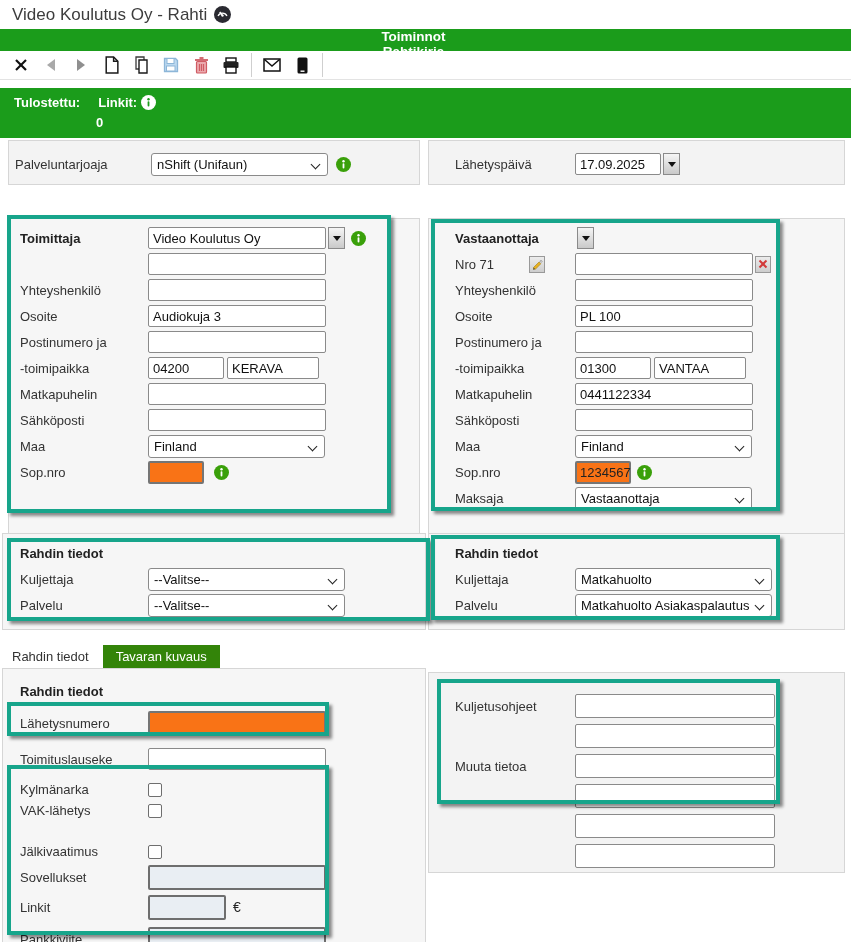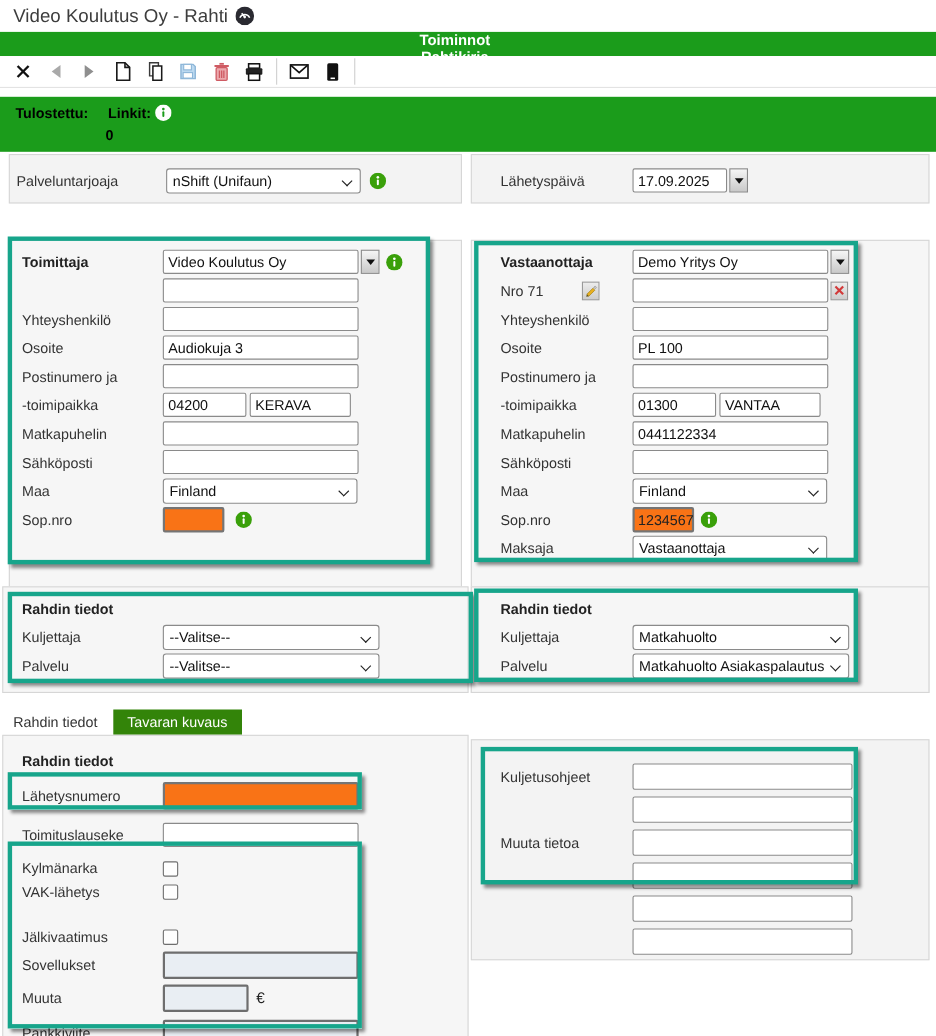--- a/index.html
+++ b/index.html
@@ -15,21 +15,21 @@
   .gauge { margin-left:7px; display:flex; }
   .menubar { position:absolute; left:0; top:29px; width:851px; height:22px; background:#1b9c1b;
     display:flex; align-items:center; padding-left:14px;flex-direction:column; }
   .menubar .mi { color:#fff; font-size:13.5px; font-weight:600; padding:0 24px 0 0; margin-right:14px; cursor:default; }
   .toolbar { position:absolute; left:0; top:51px; width:851px; height:29px; background:#fff;
     border-bottom:1px solid #e3e3e3; display:flex; align-items:center; padding-left:6px; }
   .tbtn { width:30px; height:26px; display:flex; align-items:center; justify-content:center; }
   .tsep { width:1px; height:24px; background:#cfcfcf; margin:0 5px; }
   .tri-l { width:0; height:0; border:6px solid transparent; border-right:8px solid #a9a9a9; border-left:none; }
   .tri-r { width:0; height:0; border:6px solid transparent; border-left:8px solid #8f8f8f; border-right:none; }
-  .banner { position:absolute; left:0; top:88px; width:851px; height:50px; background:#1b9c1b; color:#000000; }
+  .banner { position:absolute; left:0; top:88px; width:851px; height:50px; background:#1b9c1b; color:#ffffff; }
   .banner .row1 { position:absolute; left:14px; top:7px; display:flex; align-items:center; font-weight:600; }
   .banner .links { margin-left:18px; }
   .banner .cnt { position:absolute; left:96px; top:27px; font-weight:600; }
   .infow { margin-left:4px; display:flex; }
   
   .panel { position:absolute; background:#f6f6f6; border:1px solid #d6d6d6; }
   .panel.lite { background:#f3f3f3; }
   .frow { display:flex; align-items:center; height:26px; }
   .lblcol { width:128px; color:#333; display:flex; align-items:center; }
   .lblcol.r { width:120px; }
@@ -264,23 +264,20 @@
             <circle cx="7.5" cy="4.2" r="1.2" fill="#fff"></circle>
             <rect x="6.6" y="6.2" width="1.8" height="5.2" rx="0.9" fill="#fff"></rect>
           </svg>
       </span>
     </div>
   </div>
 
   <div class="panel" style="left:428px; top:218px; width:417px; height:412px; padding:6px 0 0 26px;">
     <div class="frow">
       <span class="lblcol r hdr">Vastaanottaja</span>
-      <span class="inp">
-          <span>Demo Yritys Oy</span>
-        </span>
       <span class="ddbtn">
           <span class="tri"></span>
         </span>
     </div>
     <div class="frow">
       <span class="lblcol r" style="position:relative;">
         <span>Nro 71</span>
         <span class="sqbtn" style="margin-left:auto; margin-right:30px;">
           <svg width="12" height="12" viewBox="0 0 12 12">
               <path d="M2.5 9.5 L8 4 L9.8 5.8 L4.3 11.3 Z" fill="#e8b020" stroke="#a07d12" stroke-width="0.6"></path>
@@ -414,21 +411,21 @@
     </div>
     <div class="frow" style="height:21px;margin-top:20px;">
       <span class="lblcol">Jälkivaatimus</span>
       <span class="cb"></span>
     </div>
     <div class="frow" style="height:30px;">
       <span class="lblcol">Sovellukset</span>
       <span class="disb"></span>
     </div>
     <div class="frow" style="height:30px;">
-      <span class="lblcol">Muuta</span>
+      <span class="lblcol">Linkit</span>
       <span class="disb sum"></span>
       <span class="euro">€</span>
     </div>
     <div class="frow" style="height:30px; margin-top:2px;">
       <span class="lblcol">Pankkiviite</span>
       <span class="disb"></span>
     </div>
     <div class="frow" style="height:30px;">
       <span class="lblcol">BIC</span>
       <span class="disb"></span>

